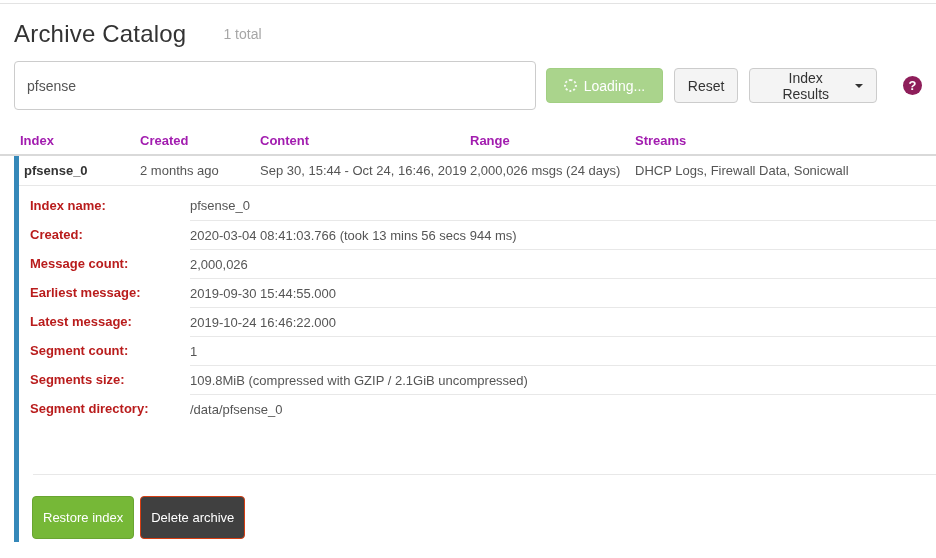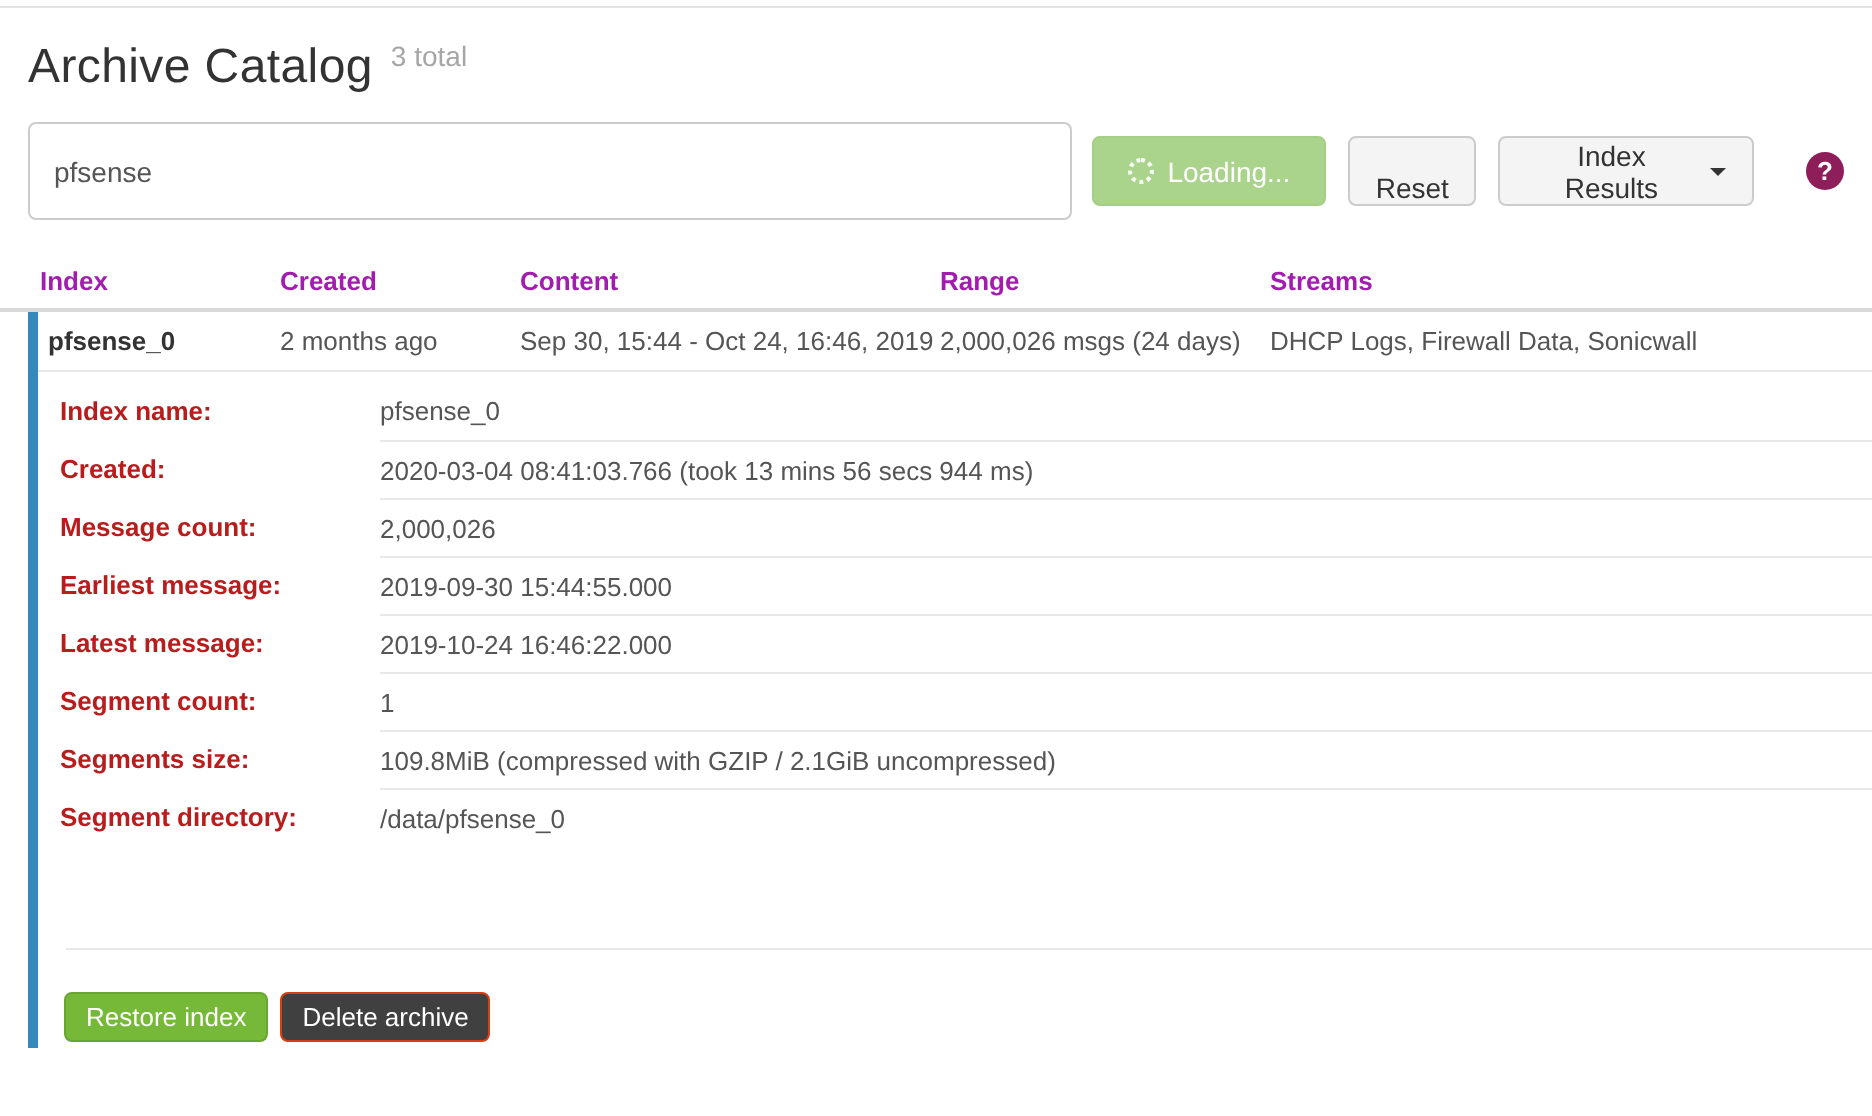--- a/index.html
+++ b/index.html
@@ -5,21 +5,21 @@
   * { margin:0; padding:0; box-sizing:border-box; }
   html,body { background:#fff; }
   body {
     width:936px; height:558px; overflow:hidden;
     font-family:"Liberation Sans","DejaVu Sans",sans-serif;
     color:#555;
   }
   .top-line { height:1px; background:#e3e3e3; margin-top:3px; }
 
   
-  .page-header { padding:16px 14px 0 14px; display:flex; align-items:flex-start; }
+  .page-header { padding:16px 14px 0 14px; display:flex; align-items:center;gap:28px; }
   .page-title { font-size:24px; font-weight:500; color:#333; letter-spacing:0.2px; }
   .total-badge { font-size:14px; color:#a6a6a6; margin-left:9px; }
 
   
   .toolbar { display:flex; align-items:center; margin:13px 14px 0 14px; }
   .search-input {
     width:523px; height:49px; border:1px solid #ccc; border-radius:4px;
     padding:0 12px; font-size:14px; color:#555; outline:none;
     font-family:inherit;
   }
@@ -31,21 +31,21 @@
     margin-left:10px; width:117px; background:#aad48c; border:1px solid #a2cf83;
     color:#fff; cursor:default;
   }
   .spinner {
     width:13px; height:13px; border:2px dotted #fff; border-radius:50%;
     display:inline-block; margin-right:7px; opacity:.9;
   }
   .btn-default {
     background:#f4f4f4; border:1px solid #ccc; color:#333; padding:0 13px;
   }
-  .btn-reset { margin-left:11px;align-items:flex-end; }
+  .btn-reset { margin-left:11px; }
   .btn-export { margin-left:11px; }
   .caret {
     display:inline-block; width:0; height:0; margin-left:7px;
     border-left:4px solid transparent; border-right:4px solid transparent;
     border-top:4px solid #333;
   }
   .help-circle {
     width:19px; height:19px; border-radius:50%; background:#8e1e5a; color:#fff;
     font-size:13px; font-weight:bold; display:flex; align-items:center;
     justify-content:center; margin-left:26px; cursor:pointer; line-height:1;
@@ -80,34 +80,34 @@
   }
   .detail-row + .detail-row .detail-value { border-top:1px solid #e8e8e8; }
   .check-icon { color:#2e8b3a; font-size:13px; margin-right:6px; font-weight:bold; }
 
   .details-spacer { height:51px; }
 
   
   .entry-footer-divider { margin-left:14px; border-top:1px solid #e8e8e8; }
   .entry-actions { padding:21px 0 3px 13px; display:flex; }
   .btn-sm {
-    height:25px; border-radius:4px; font-size:13px; color:#fff; padding:0 10px;
+    height:43px; border-radius:4px; font-size:13px; color:#fff; padding:0 10px;
     display:inline-flex; align-items:center; cursor:pointer; font-family:inherit;
   }
   .btn-restore { background:#76b837; border:1px solid #69a531; }
   .btn-delete { background:#404040; border:1px solid #d63e13; margin-left:6px; }
 </style>
 </head>
 <body>
 
 <div class="top-line"></div>
 
 <div class="page-header">
   <span class="page-title">Archive Catalog</span>
-  <span class="total-badge">3 total</span>
+  <span class="total-badge">1 total</span>
 </div>
 
 <div class="toolbar">
   <input class="search-input" type="text" value="pfsense" style="">
   <button class="btn btn-loading" disabled="">
     <span class="spinner"></span>
     <span>Loading...</span>
   </button>
   <button class="btn btn-default btn-reset">
     <span>Reset</span>

